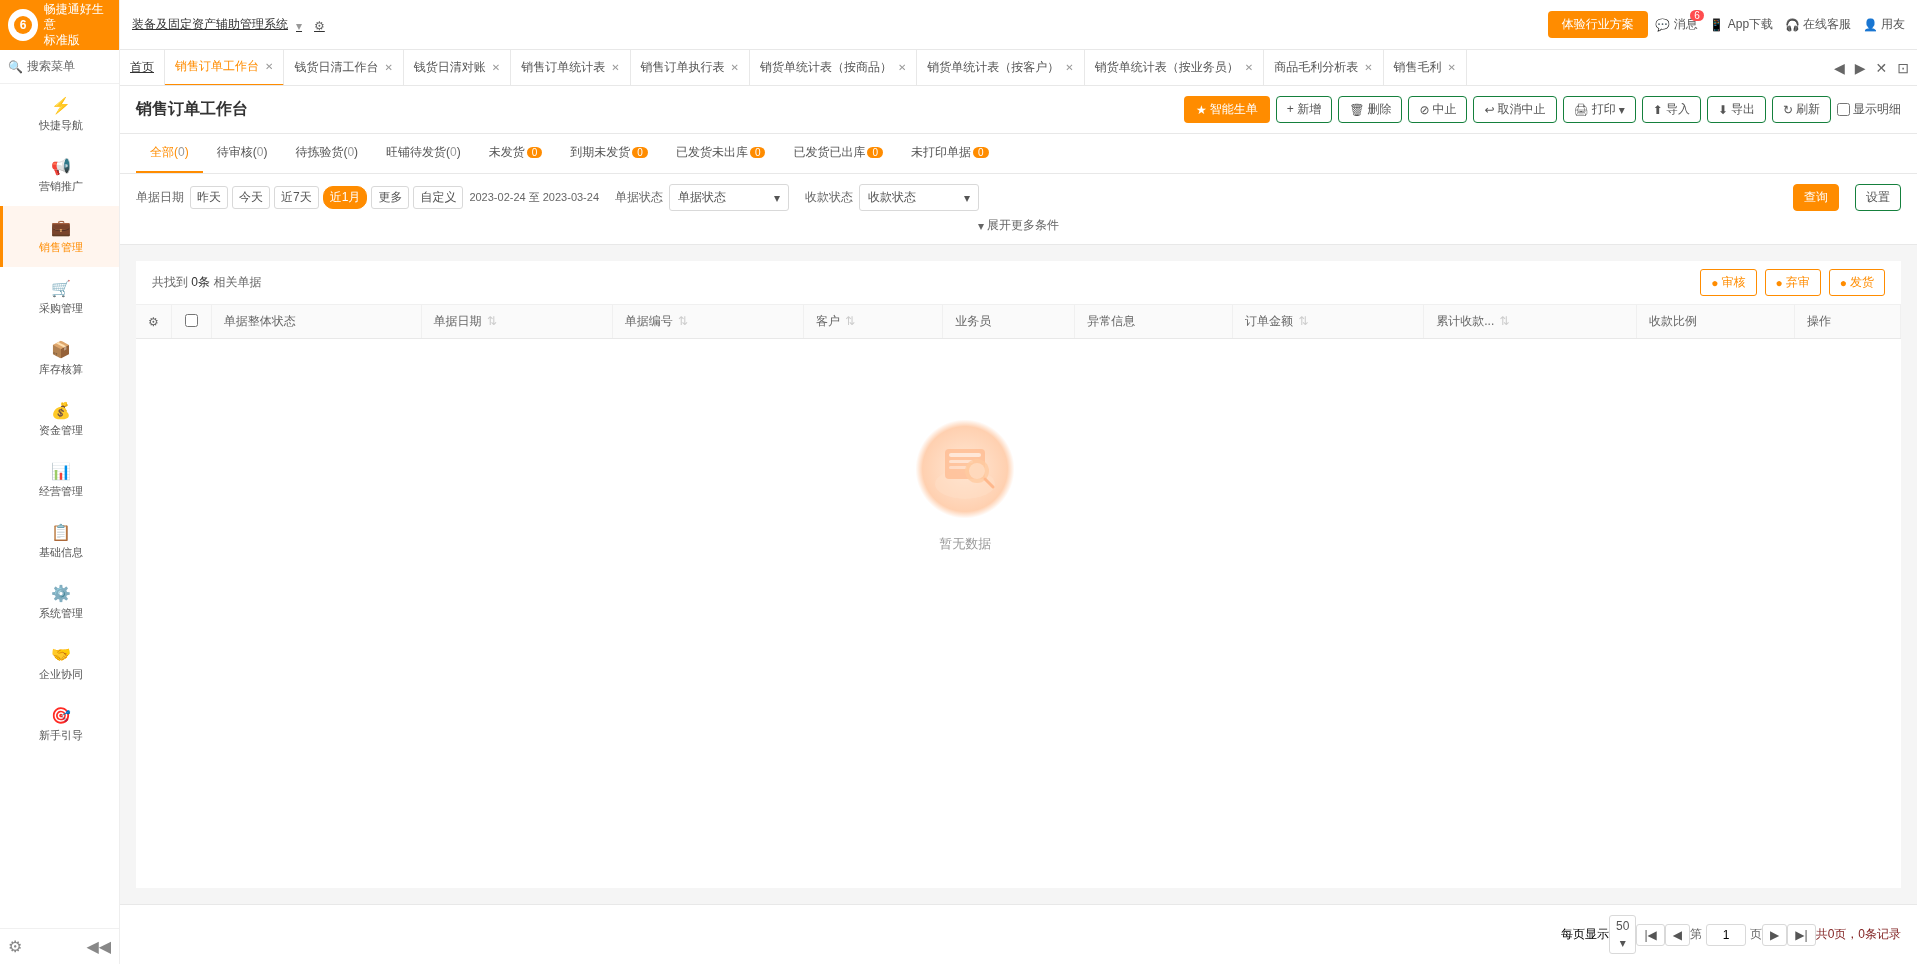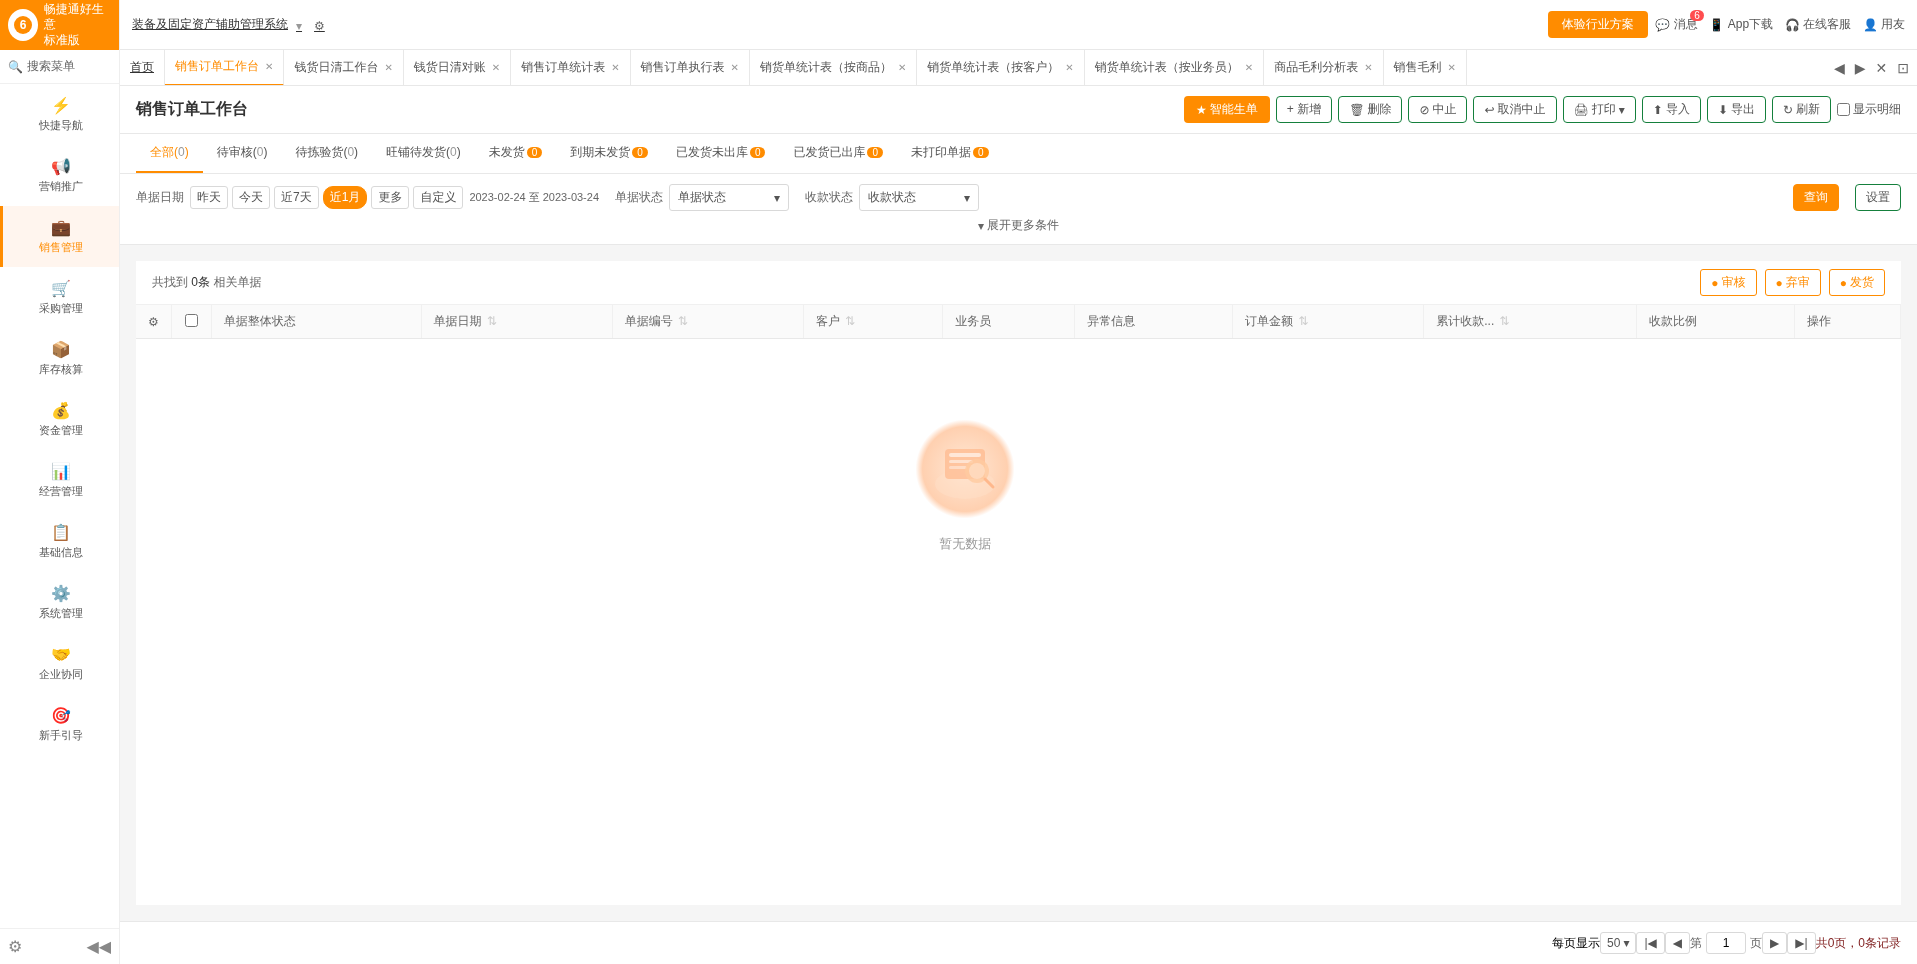--- a/index.html
+++ b/index.html
@@ -85,21 +85,21 @@
     tbody td { padding: 10px 12px; border-bottom: 1px solid #f5f5f5; color: #333; }
     .th-checkbox { width: 40px; text-align: center; }
     .th-settings { width: 30px; text-align: center; }
 
     
     .empty-state { display: flex; flex-direction: column; align-items: center; justify-content: center; padding: 80px 0; }
     .empty-text { color: #999; font-size: 13px; }
 
     
     .pagination { background: #fff; padding: 10px 16px; display: flex; align-items: center; justify-content: flex-end; border-top: 1px solid #e8e8e8; gap: 0; flex-shrink: 0; }
-    .page-size-select { border: 1px solid #d9d9d9; border-radius: 3px; padding: 3px 6px; background: #fff; color: #555; display: flex; align-items: center; gap: 3px; cursor: pointer; }
+    .page-size-select { border: 1px solid #d9d9d9; border-radius: 3px; padding: 3px 6px; background: #fff; color: #555; display: flex; align-items: center; gap: 3px; cursor: pointer; flex-direction: column; }
     .pagination-info { color: #666; display: flex; align-items: center; gap: 4px; }
     .page-btn { border: 1px solid #d9d9d9; border-radius: 3px; padding: 3px 7px; cursor: pointer; background: #fff; color: #555; }
     .page-input { border: 1px solid #d9d9d9; border-radius: 3px; padding: 3px 6px; width: 40px; text-align: center; }
     .total-records { color: #7f1d1d; }
 
     
     ::-webkit-scrollbar { height: 6px; width: 6px; }
     ::-webkit-scrollbar-track { background: #f1f1f1; }
     ::-webkit-scrollbar-thumb { background: #ccc; border-radius: 3px; }
     .empty-illustration { 

